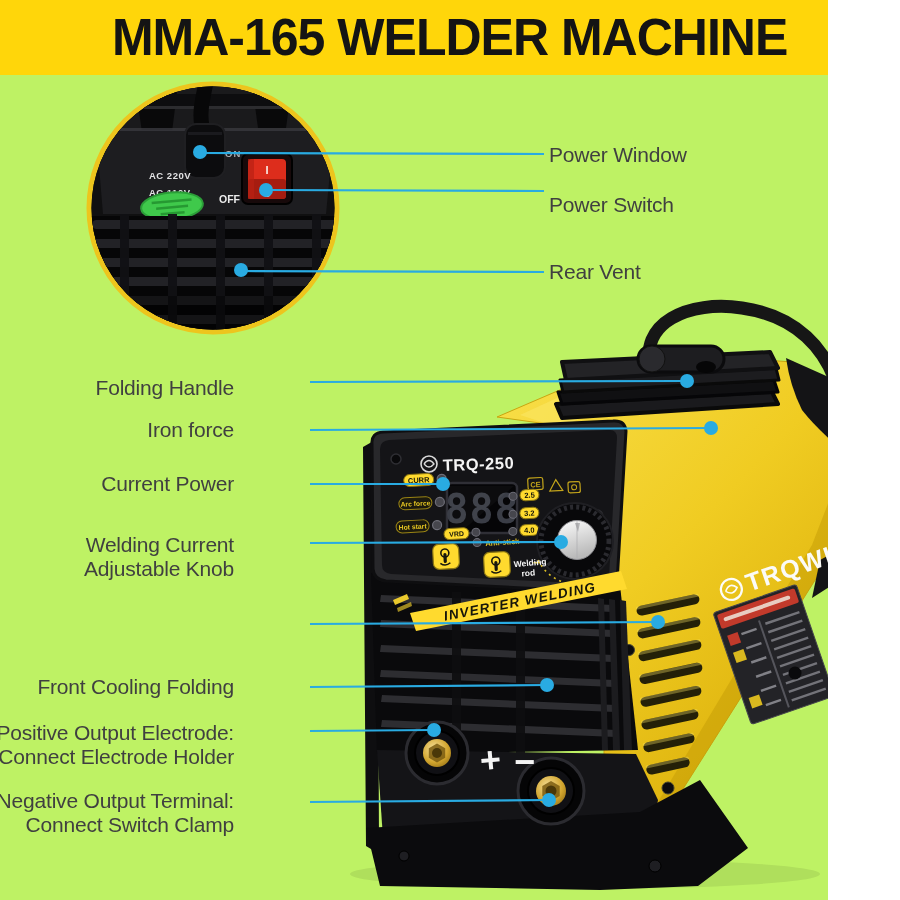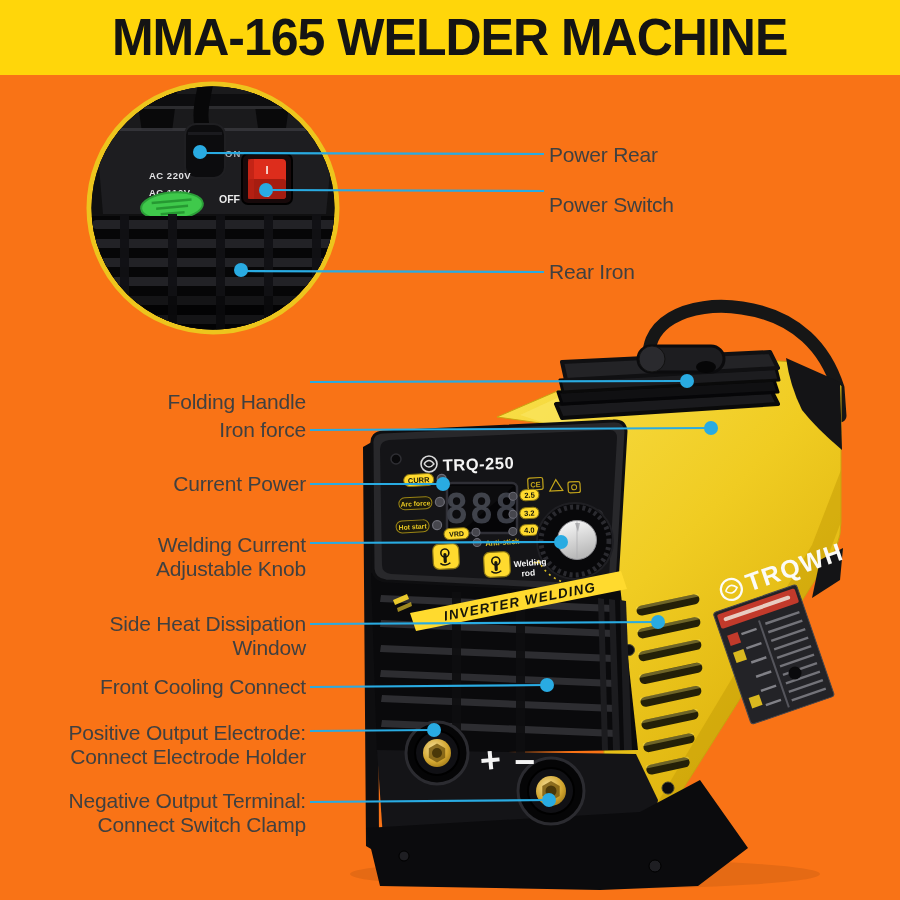--- a/index.html
+++ b/index.html
@@ -1,16 +1,16 @@
 <!DOCTYPE html>
 <html><head>
 <meta charset="utf-8">
 <style>
   html,body{margin:0;padding:0;background:#ffffff;}
-  .stage{position:relative;width:900px;height:900px;background:#f97316;overflow:hidden;
+  .stage{position:relative;width:828px;height:900px;background:#bef264;overflow:hidden;
          font-family:"Liberation Sans",sans-serif;}
   .banner{position:absolute;top:0;left:0;width:900px;height:75px;background:#FFD60A;
           display:flex;align-items:center;justify-content:center;}
   .banner span{font-size:51px;font-weight:700;color:#141414;letter-spacing:-1px;transform:scaleX(.98);}
   svg.scene{position:absolute;left:0;top:0;}
   .lbl{position:absolute;color:#404040;font-size:21px;line-height:24px;letter-spacing:-0.2px;white-space:nowrap;}
   .rcol{left:549px;text-align:left;}
   .lcol{right:594px;text-align:right;}
 </style>
 </head>
@@ -369,36 +369,32 @@
         <line x1="310" y1="731" x2="434" y2="730"></line>
           <circle cx="434" cy="730" r="7" fill="#29ABE2" stroke="none"></circle>
       </g>
       <g>
         <line x1="310" y1="802" x2="549" y2="800"></line>
           <circle cx="549" cy="800" r="7" fill="#29ABE2" stroke="none"></circle>
       </g>
     </g>
   </svg>
 
-  <div class="lbl rcol" style="top:143px">Power Rear</div>
+  <div class="lbl rcol" style="top:143px">Power Window</div>
   <div class="lbl rcol" style="top:193px">Power Switch</div>
-  <div class="lbl rcol" style="top:260px">Rear Iron</div>
-
-  <div class="lbl lcol" style="top:390px">Folding Handle</div>
+  <div class="lbl rcol" style="top:260px">Rear Vent</div>
+
+  <div class="lbl lcol" style="top:376px">Folding Handle</div>
   <div class="lbl lcol" style="top:418px">Iron force</div>
   <div class="lbl lcol" style="top:472px">Current Power</div>
   <div class="lbl lcol" style="top:533px">
     <span>Welding Current</span><br>
     <span>Adjustable Knob</span>
   </div>
-  <div class="lbl lcol" style="top:612px">
-    <span>Side Heat Dissipation</span><br>
-    <span>Window</span>
-  </div>
-  <div class="lbl lcol" style="top:675px">Front Cooling Connect</div>
+  <div class="lbl lcol" style="top:675px">Front Cooling Folding</div>
   <div class="lbl lcol" style="top:721px">
     <span>Positive Output Electrode:</span><br>
     <span>Connect Electrode Holder</span>
   </div>
   <div class="lbl lcol" style="top:789px">
     <span>Negative Output Terminal:</span><br>
     <span>Connect Switch Clamp</span>
   </div>
 
 </div>

